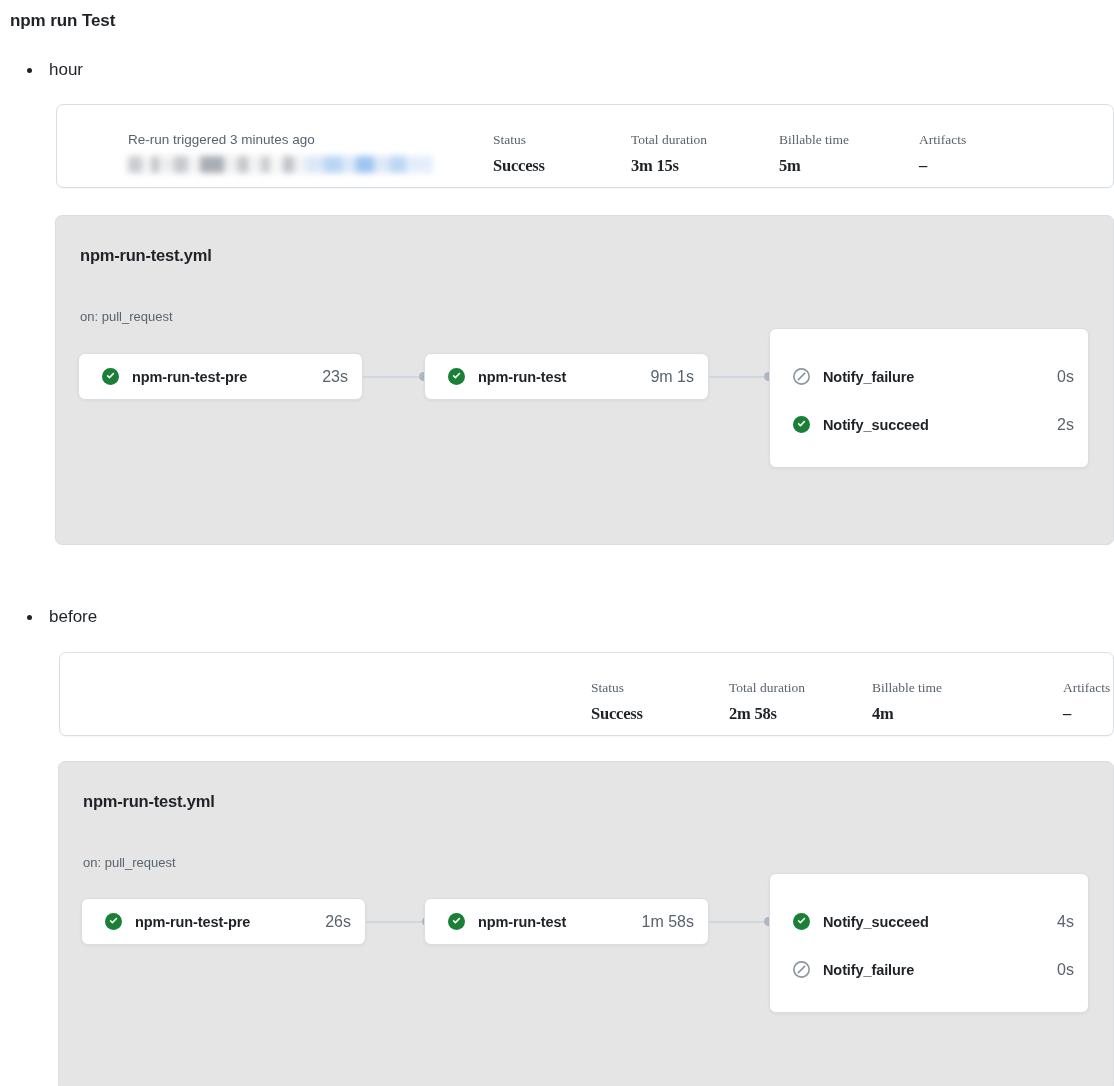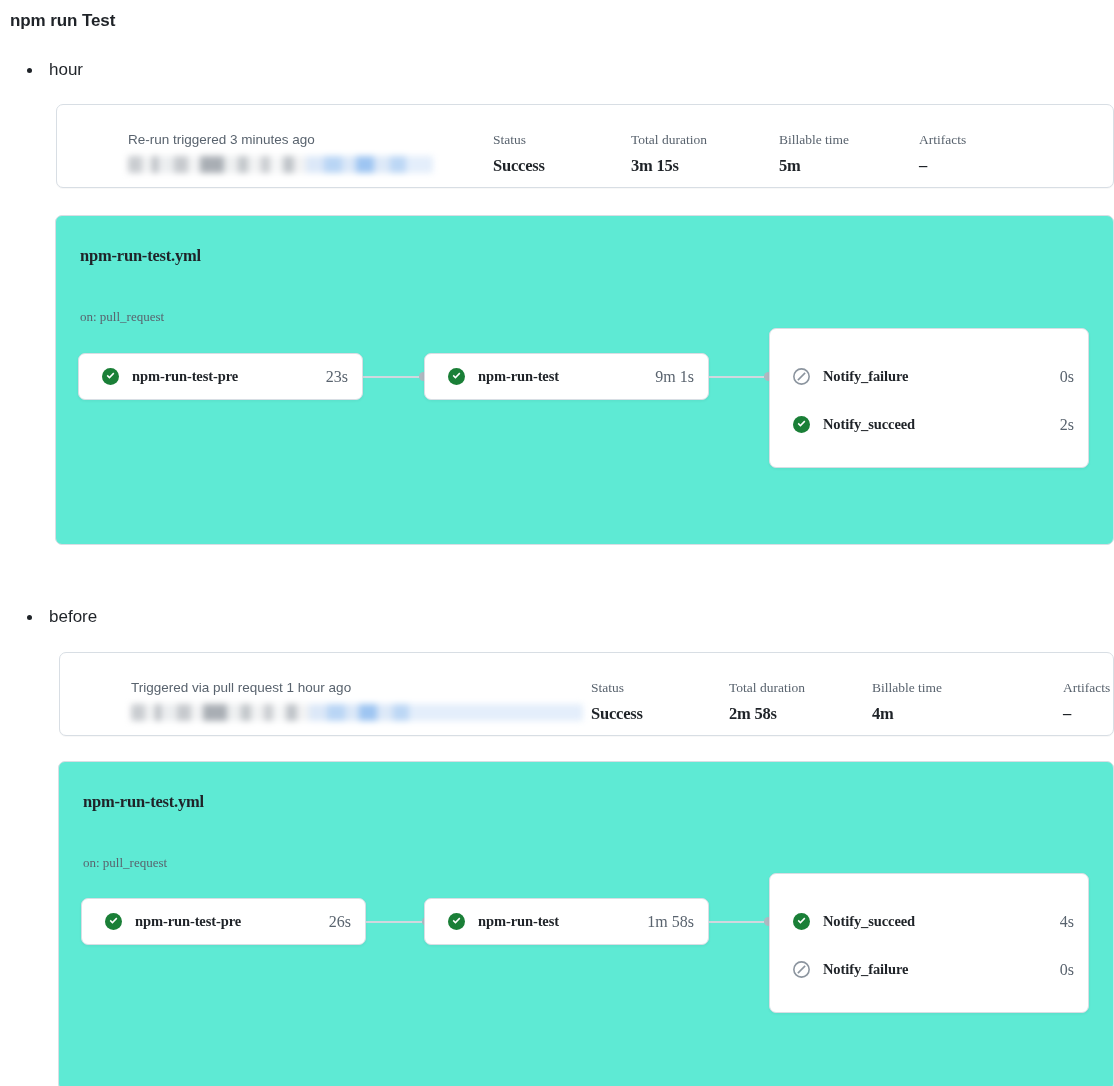--- a/index.html
+++ b/index.html
@@ -121,24 +121,23 @@
     font-size: 16.5px;
     font-weight: bold;
     color: #1f2328;
     letter-spacing: -0.2px;
     white-space: nowrap;
   }
 
   
   .graph-card {
     position: absolute;
-    background: #5eead4;
+    background: #e5e5e5;
     border: 1px solid #d8dee4;
     border-radius: 7px;
-    font-family: Liberation Serif, serif;
   }
   .graph-title {
     position: absolute;
     font-size: 16.5px;
     font-weight: bold;
     color: #1f2328;
     letter-spacing: -0.2px;
   }
   .graph-sub {
     position: absolute;
@@ -287,24 +286,20 @@
     </div>
   </div>
 
   <div class="bullet bullet-before">
     <span class="dot"></span>
     <span>before</span>
   </div>
 
   <div class="summary-card" style="left:59px; top:652px; width:1055px; height:84px;">
     <div class="summary-inner">
-      <div class="sum-left" style="width:470px;">
-        <div class="sum-trigger">Triggered via pull request 1 hour ago</div>
-        <div class="redact wide"></div>
-      </div>
 
       <div class="sum-col" style="left:531px;">
         <div class="sum-label">Status</div>
         <div class="sum-value">Success</div>
       </div>
       <div class="sum-col" style="left:669px;">
         <div class="sum-label">Total duration</div>
         <div class="sum-value">2m 58s</div>
       </div>
       <div class="sum-col" style="left:812px;">

